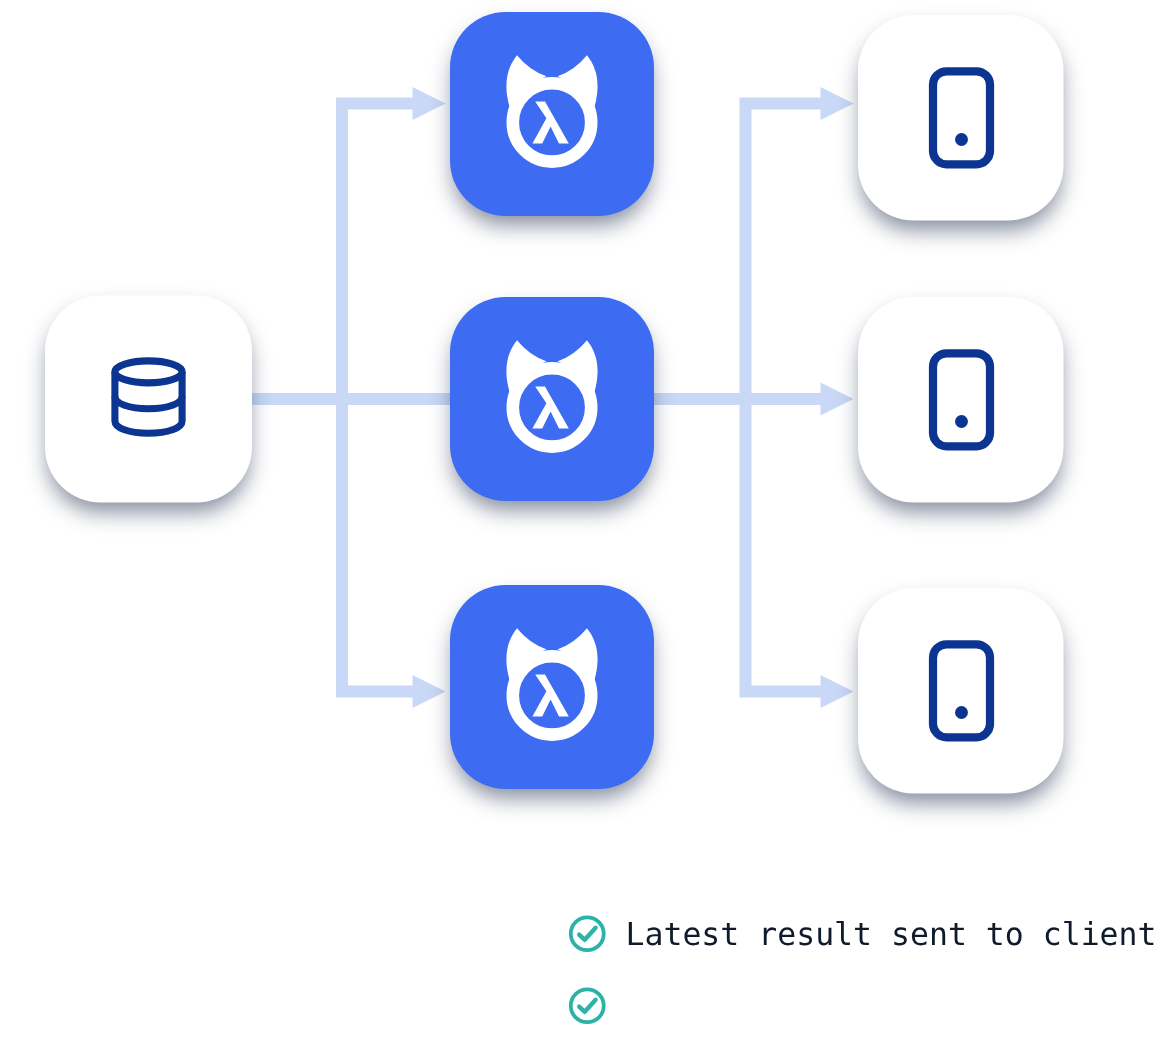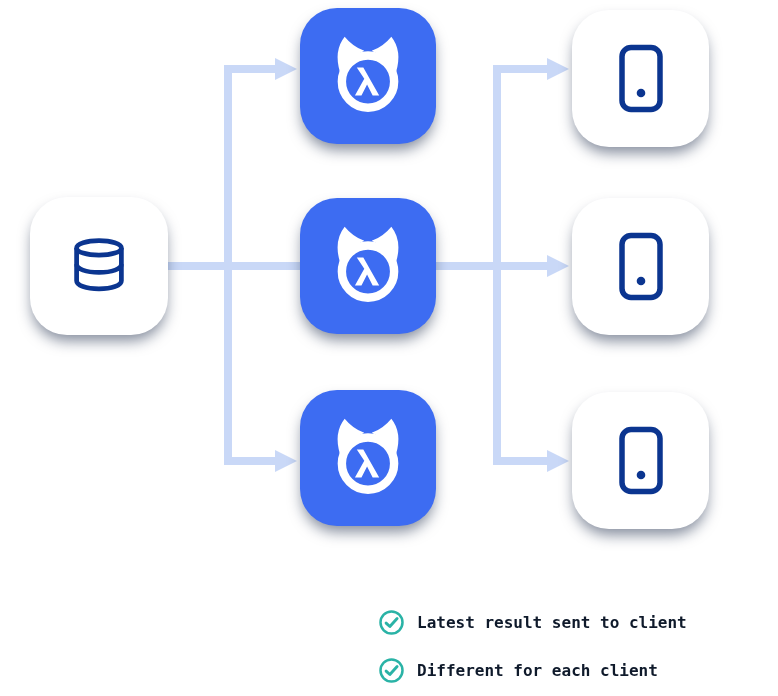--- a/index.html
+++ b/index.html
@@ -31,21 +31,21 @@
   .caption-left{
     position:absolute;left:2px;top:605px;z-index:2;
     font-size:21px;font-weight:700;line-height:42px;color:var(--text-ink);white-space:pre;
   }
   .features{
     position:absolute;left:378px;top:609px;z-index:2;
     display:flex;flex-direction:column;gap:21px;
   }
   .feature{display:flex;align-items:center;gap:12px;}
   .feature .label{
-    font-size:16px;font-weight:700;color:var(--text-ink);white-space:pre;
+    font-size:21px;font-weight:400;color:var(--text-ink);white-space:pre;
   }
   .check{flex:0 0 auto;}
   .check circle{stroke:var(--check-teal);fill:none;}
   .check path{stroke:var(--check-teal);fill:none;stroke-linecap:round;stroke-linejoin:round;}
 </style>
 </head>
 <body>
 
 <div class="canvas">
 
@@ -126,17 +126,16 @@
         <circle cx="14" cy="14" r="11.4" stroke-width="2.6"></circle>
         <path d="M 8.4 14.6 L 12.3 18.2 L 19.8 9.9" stroke-width="3"></path>
       </svg>
       <span class="label">Latest result sent to client</span>
     </div>
     <div class="feature">
       <svg class="check" width="27" height="27" viewBox="0 0 28 28">
         <circle cx="14" cy="14" r="11.4" stroke-width="2.6"></circle>
         <path d="M 8.4 14.6 L 12.3 18.2 L 19.8 9.9" stroke-width="3"></path>
       </svg>
-      <span class="label">Different for each client</span>
     </div>
   </div>
 
 </div>
 
 </body></html>

